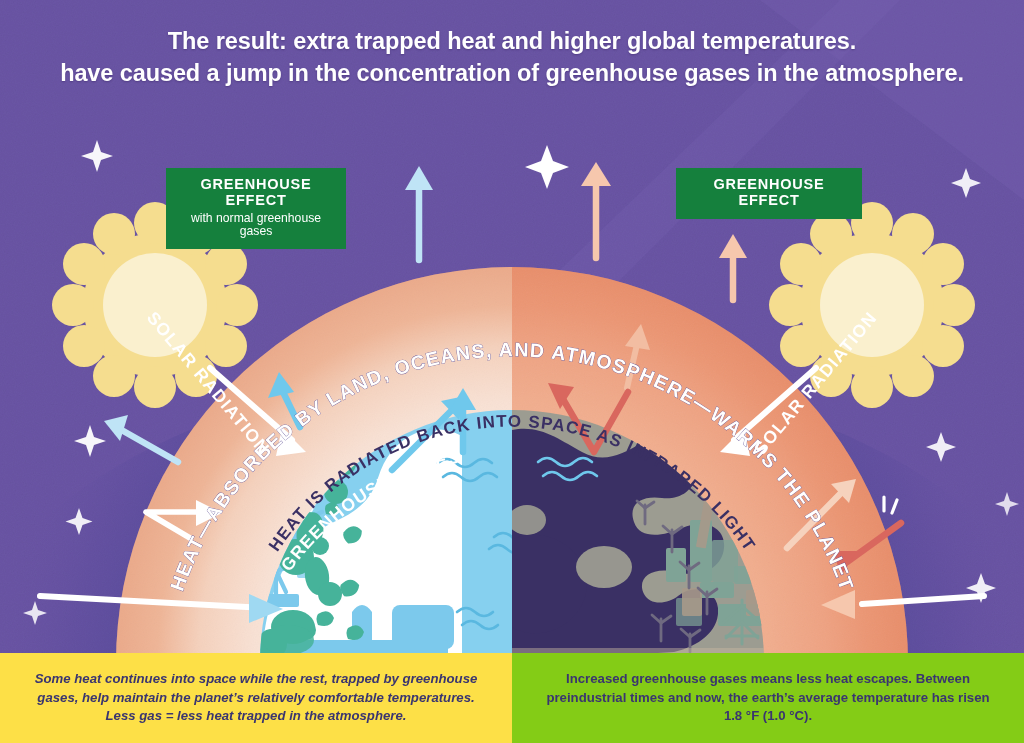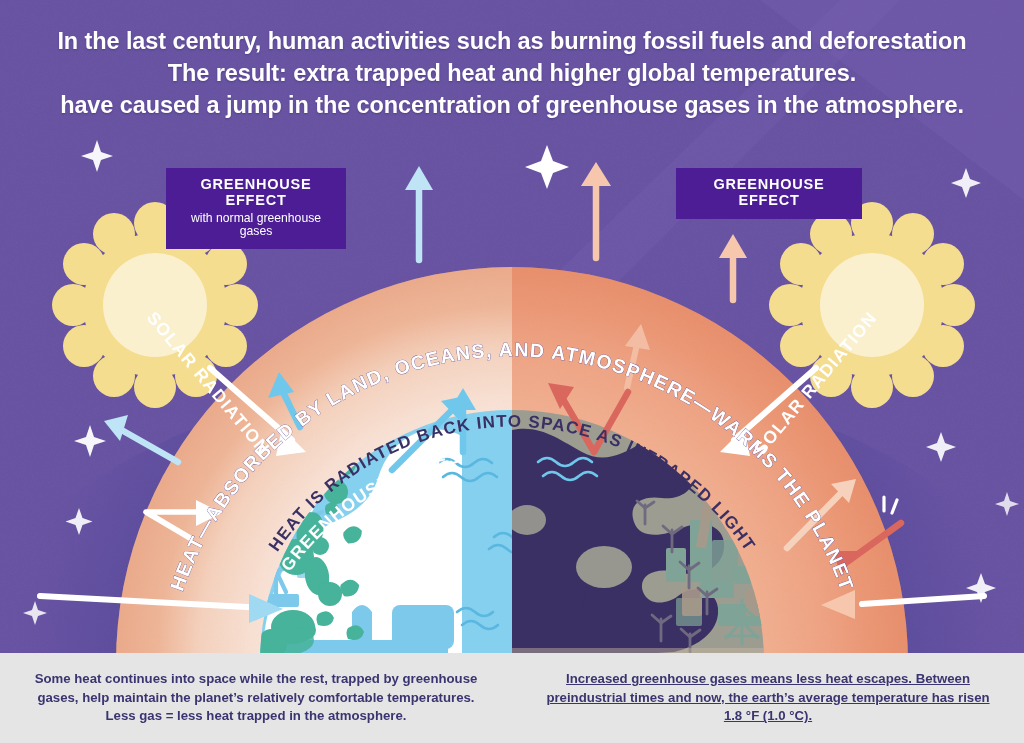--- a/index.html
+++ b/index.html
@@ -16,36 +16,36 @@
     position:absolute; top:26px; left:0; width:1024px;
     text-align:center; color:#ffffff;
     font-size:23.5px; font-weight:700; line-height:1.36;
     letter-spacing:-0.1px;
     text-shadow:0 1px 2px rgba(40,20,80,.35);
     z-index:40; padding:0 36px;
   }
 
   .badge {
     position:absolute; z-index:45;
-    background:#4c1d95; color:#fff;
+    background:#15803d; color:#fff;
     text-align:center; padding:9px 14px 10px;
   }
   .badge .b1 { font-size:14.5px; font-weight:700; letter-spacing:.8px; line-height:1.1; }
   .badge .b2 { font-size:12.2px; font-weight:400; margin-top:3px; line-height:1.1; }
   #badge-left  { left:166px; top:168px; width:180px; }
   #badge-right { left:676px; top:168px; width:186px; }
 
   .caption {
     position:absolute; bottom:0; height:90px; width:512px;
     display:flex; align-items:center; justify-content:center;
     color:#3a3570; font-size:13.2px; font-weight:700; line-height:1.42;
     text-align:center; padding:0 26px; z-index:50;
   }
-  #caption-left  { left:0;     background:#e5e5e5; }
-  #caption-right { left:512px; background:#e5e5e5;text-decoration:underline; }
+  #caption-left  { left:0;     background:#fde047;font-style:italic; }
+  #caption-right { left:512px; background:#84cc16; }
 </style>
 </head>
 <body>
 
 <div id="stage">
 
   <svg width="1024" height="743" viewBox="0 0 1024 743">
     <defs>
 
       <filter id="grain" x="-5%" y="-5%" width="110%" height="110%">
@@ -426,21 +426,20 @@
       <text font-size="17.5" font-weight="700" letter-spacing="1.2" fill="#ffffff">
         <textPath href="#arcGHG" startOffset="25.5%" text-anchor="middle">GREENHOUSE GASES</textPath>
       </text>
     </g>
 
     <text x="146" y="318" transform="rotate(50 146 318)" font-size="17.5" font-weight="700" letter-spacing="1.2" fill="#ffffff">SOLAR RADIATION</text>
     <text x="878" y="318" transform="rotate(-50 878 318)" font-size="17.5" font-weight="700" letter-spacing="1.2" fill="#ffffff" text-anchor="end">SOLAR RADIATION</text>
   </svg>
 
   <div class="hdr">
-    <div>In the last century, human activities such as burning fossil fuels and deforestation</div>
     <div>The result: extra trapped heat and higher global temperatures.</div>
     <div>have caused a jump in the concentration of greenhouse gases in the atmosphere.</div>
   </div>
 
   <div class="badge" id="badge-left">
     <div class="b1">GREENHOUSE EFFECT</div>
     <div class="b2">with normal greenhouse gases</div>
   </div>
   <div class="badge" id="badge-right">
     <div class="b1">GREENHOUSE EFFECT</div>

